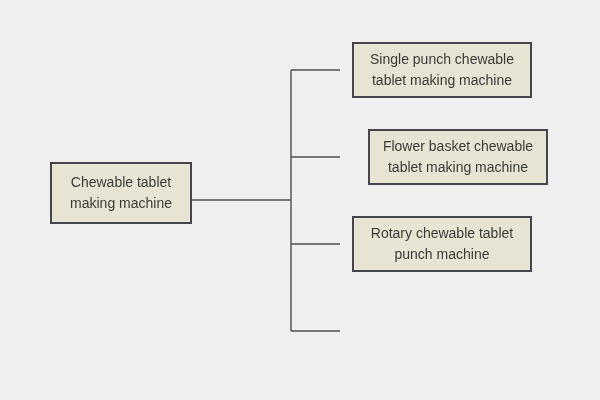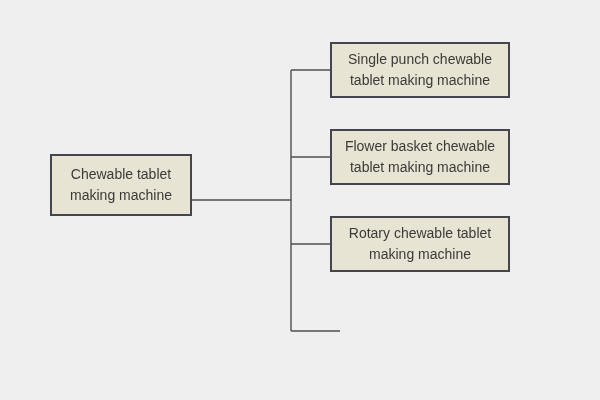--- a/index.html
+++ b/index.html
@@ -34,31 +34,31 @@
     display: flex;
     align-items: center;
     justify-content: center;
     text-align: center;
     font-size: 14px;
     line-height: 21px;
     padding: 0 9px;
   }
   .node-root {
     left: 50px;
-    top: 154px;
+    top: 162px;
     width: 142px;
     height: 62px;
   }
   .node-child {
-    left: 330px;
+    left: 352px;
     width: 180px;
     height: 56px;
   }
   .node-child-0 { top: 42px; }
-  .node-child-1 { top: 129px; }
+  .node-child-1 { top: 129px; margin-left: 16px; }
   .node-child-2 { top: 216px; }
   .node-child-3 { top: 303px; }
 </style>
 </head>
 <body>
 
 <div class="canvas">
 
   <svg class="connectors" viewBox="0 0 600 400" xmlns="http://www.w3.org/2000/svg">
     <line x1="192" y1="200" x2="291" y2="200"></line>
@@ -75,17 +75,17 @@
 
   <div class="node node-child node-child-0">
     <span>Single punch chewable tablet making machine</span>
   </div>
 
   <div class="node node-child node-child-1">
     <span>Flower basket chewable tablet making machine</span>
   </div>
 
   <div class="node node-child node-child-2">
-    <span>Rotary chewable tablet making machine</span>
+    <span>Rotary chewable tablet punch machine</span>
   </div>
 
 
 </div>
 
 </body></html>

